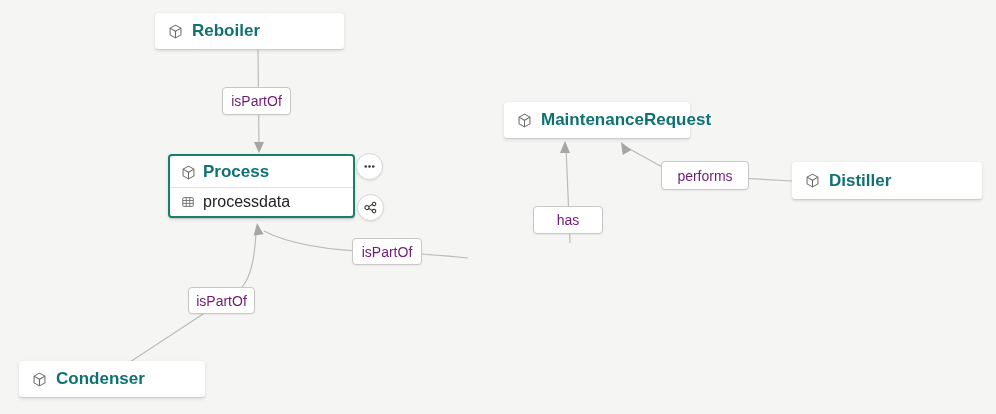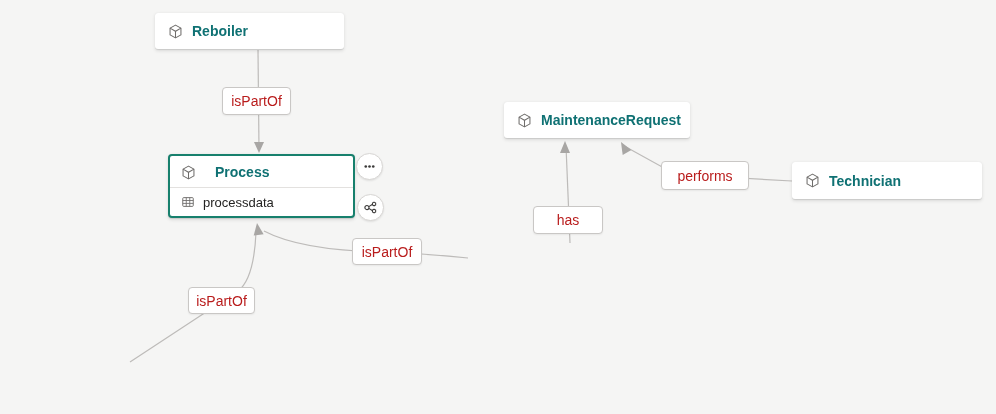--- a/index.html
+++ b/index.html
@@ -11,46 +11,46 @@
   .edges path{fill:none;stroke:#bdbbb9;stroke-width:1.2px;}
   .edges polygon{fill:#a8a6a4;stroke:none;}
 
   
   .node{
     position:absolute;height:36px;background:#fff;border-radius:3px;
     display:flex;align-items:center;gap:9px;padding:0 13px;
     box-shadow:0 1.6px 3.6px rgba(0,0,0,.11),0 .3px .9px rgba(0,0,0,.09);
     cursor:pointer;box-sizing:border-box;
   }
-  .node-label{font-size:14px;font-weight:700;color:#0f7173;white-space:nowrap;}
+  .node-label{font-size:17px;font-weight:700;color:#0f7173;white-space:nowrap;}
   .n-reboiler{left:155px;top:13px;width:189px;}
   .n-maintenance{left:472px;top:102px;width:186px;margin-left:32px;}
   .n-technician{left:792px;top:162px;width:190px;height:37px;}
   .n-distiller{left:468px;top:242px;width:189px;}
   .n-condenser{left:19px;top:361px;width:186px;}
 
   
   .n-process{
     left:168px;top:154px;width:187px;height:64px;background:#fff;
     border:2px solid #17806d;border-radius:4px;box-sizing:border-box;
     position:absolute;display:block;padding:0;cursor:pointer;
     box-shadow:0 1.6px 3.6px rgba(0,0,0,.11),0 .3px .9px rgba(0,0,0,.09);
   }
-  .p-header{display:flex;align-items:center;gap:19px;padding:0 11px;height:30px;margin-top:1px;}
+  .p-header{display:flex;align-items:center;gap:7px;padding:0 11px;height:30px;margin-top:1px;}
   .p-divider{height:1px;background:#e3e1df;}
   .p-row{display:flex;align-items:center;gap:8px;padding:0 11px;height:28px;}
-  .p-row-label{font-size:13px;font-weight:400;color:#242322;white-space:nowrap;}
+  .p-row-label{font-size:16px;font-weight:400;color:#242322;white-space:nowrap;}
 
   .icon{display:flex;align-items:center;justify-content:center;flex:0 0 auto;}
 
   
   .edge-label{
     position:absolute;background:#fff;border:1px solid #c9c7c5;border-radius:4px;
     display:flex;align-items:center;justify-content:center;
-    font-size:14px;color:#b91c1c;box-shadow:0 1px 2px rgba(0,0,0,.06);
+    font-size:14px;color:#701a75;box-shadow:0 1px 2px rgba(0,0,0,.06);
     cursor:pointer;box-sizing:border-box;white-space:nowrap;
   }
   .el-reboiler{left:222px;top:87px;width:69px;height:28px;}
   .el-has{left:533px;top:174px;width:70px;height:28px;margin-top:32px;}
   .el-performs{left:661px;top:161px;width:88px;height:29px;}
   .el-distiller{left:352px;top:238px;width:70px;height:27px;}
   .el-condenser{left:188px;top:287px;width:67px;height:27px;}
 
   
   .circle-btn{
@@ -102,24 +102,33 @@
     <span class="node-label">MaintenanceRequest</span>
   </div>
 
   <div class="node n-technician">
     <span class="icon">
       <svg viewBox="0 0 16 16" width="15" height="15">
           <path d="M8 1.2 L13.8 4.4 V11.6 L8 14.8 L2.2 11.6 V4.4 Z" fill="none" stroke="#6f6d6b" stroke-width="1.1" stroke-linejoin="round"></path>
           <path d="M2.2 4.4 L8 7.8 L13.8 4.4 M8 7.8 V14.8" fill="none" stroke="#6f6d6b" stroke-width="1.1"></path>
         </svg>
     </span>
-    <span class="node-label">Technician</span>
+    <span class="node-label">Distiller</span>
   </div>
 
 
+  <div class="node n-condenser">
+    <span class="icon">
+      <svg viewBox="0 0 16 16" width="15" height="15">
+          <path d="M8 1.2 L13.8 4.4 V11.6 L8 14.8 L2.2 11.6 V4.4 Z" fill="none" stroke="#6f6d6b" stroke-width="1.1" stroke-linejoin="round"></path>
+          <path d="M2.2 4.4 L8 7.8 L13.8 4.4 M8 7.8 V14.8" fill="none" stroke="#6f6d6b" stroke-width="1.1"></path>
+        </svg>
+    </span>
+    <span class="node-label">Condenser</span>
+  </div>
 
   <div class="n-process">
     <div class="p-header">
       <span class="icon">
         <svg viewBox="0 0 16 16" width="15" height="15">
             <path d="M8 1.2 L13.8 4.4 V11.6 L8 14.8 L2.2 11.6 V4.4 Z" fill="none" stroke="#6f6d6b" stroke-width="1.1" stroke-linejoin="round"></path>
             <path d="M2.2 4.4 L8 7.8 L13.8 4.4 M8 7.8 V14.8" fill="none" stroke="#6f6d6b" stroke-width="1.1"></path>
           </svg>
       </span>
       <span class="node-label">Process</span>

